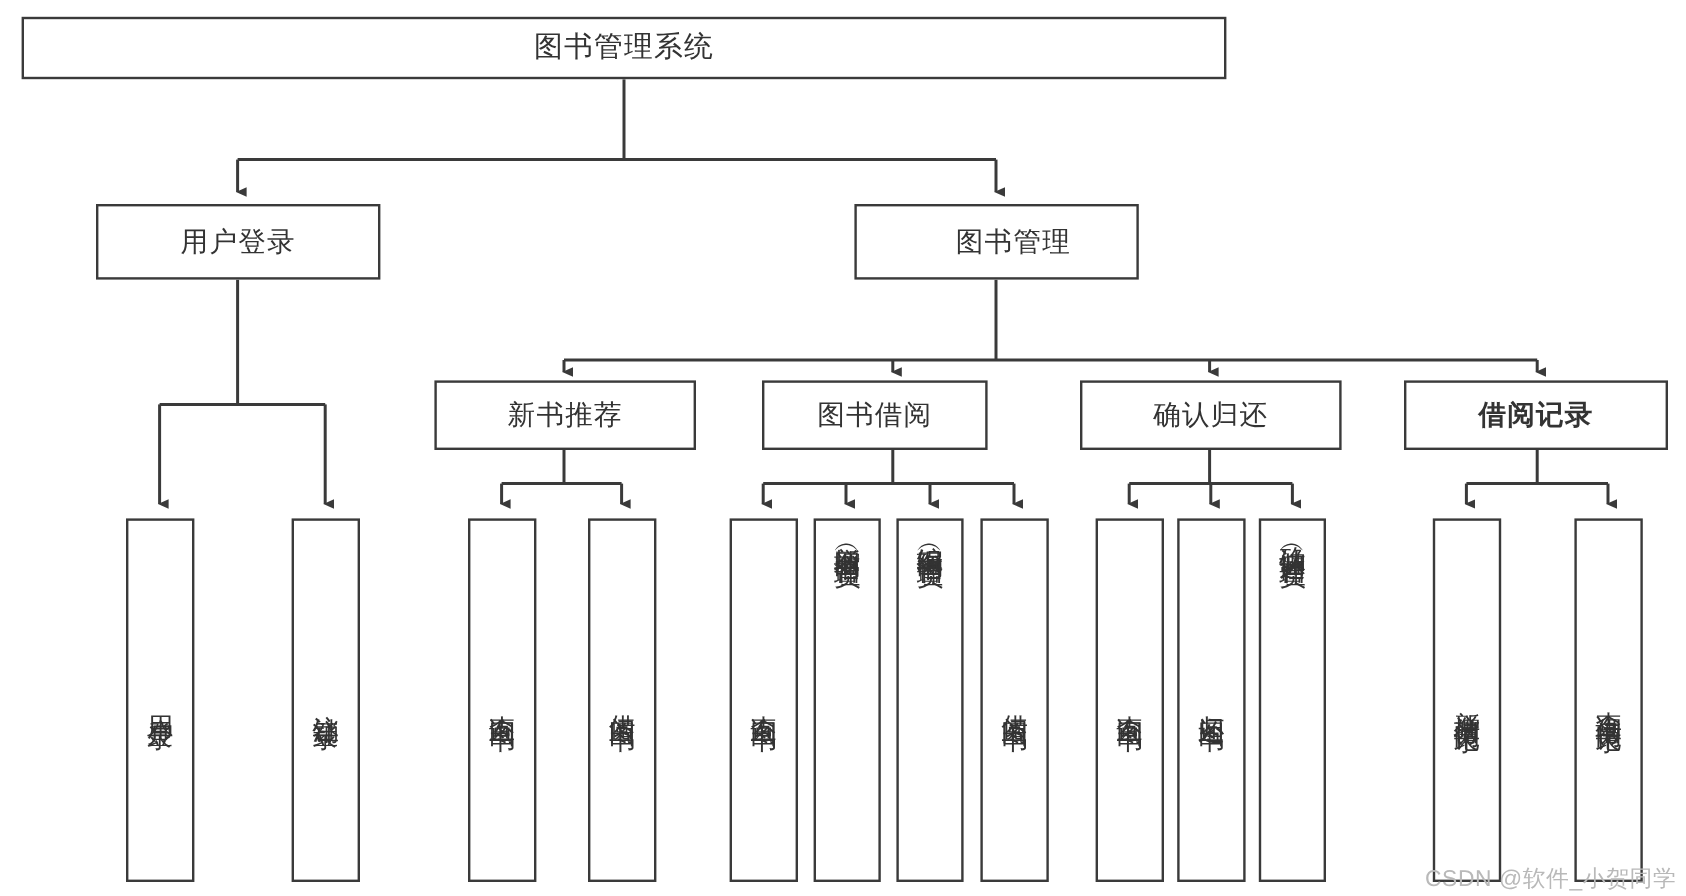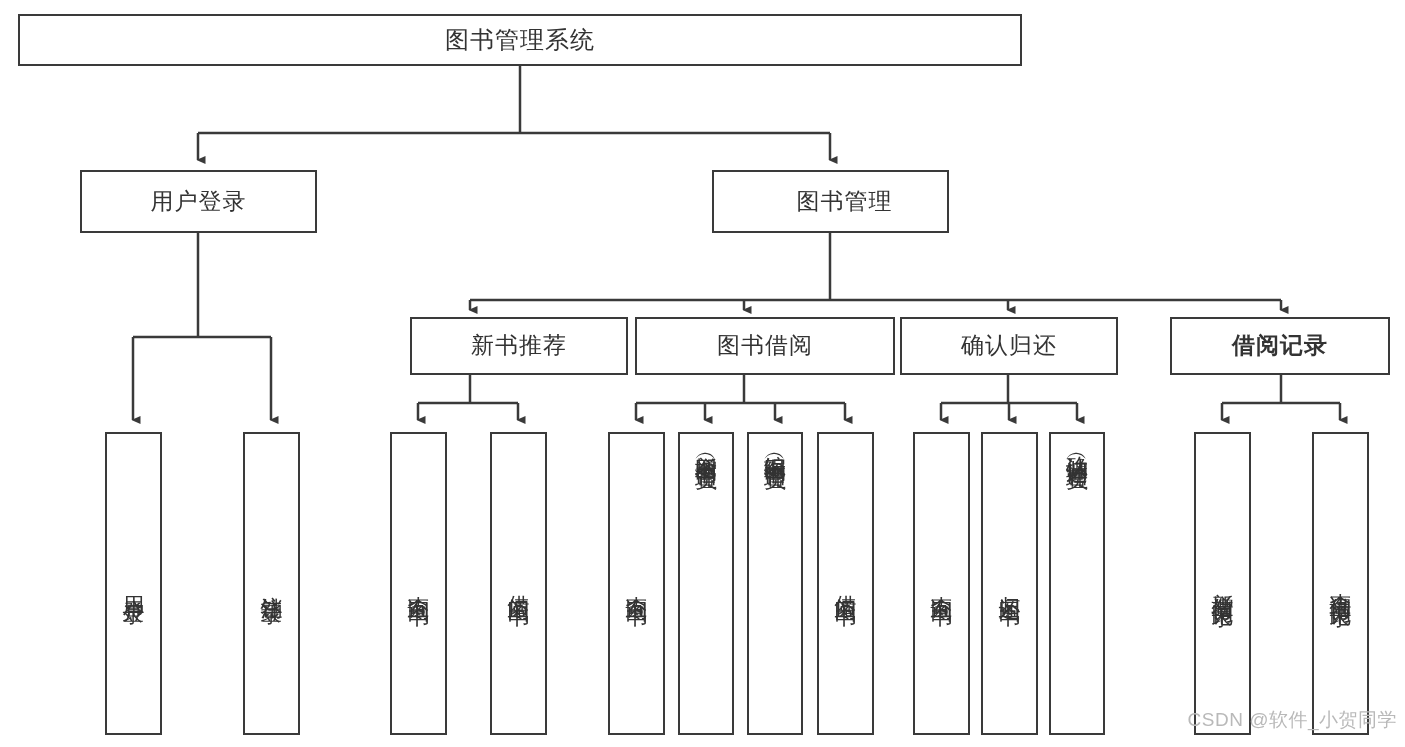--- a/index.html
+++ b/index.html
@@ -54,21 +54,21 @@
     position: absolute;
     left: 0;
     top: 0;
     width: 1405px;
     height: 747px;
     pointer-events: none;
   }
   .watermark {
     position: absolute;
     right: 8px;
-    bottom: 14px;
+    bottom: 2px;
     font-size: 19px;
     color: #b9b9b9;
     letter-spacing: 0.5px;
     white-space: nowrap;
     text-align: right;
   }
 </style>
 </head>
 <body>
 
@@ -128,24 +128,24 @@
     <span>图书管理系统</span>
   </div>
 
   <div class="node horiz" style="left:80px; top:170px; width:237px; height:63px;">
     <span>用户登录</span>
   </div>
   <div class="node horiz" style="left:712px; top:170px; width:237px; height:63px;padding-left:28px;">
     <span>图书管理</span>
   </div>
 
-  <div class="node horiz" style="left:362px; top:317px; width:218px; height:58px;margin-left:48px;">
+  <div class="node horiz" style="left:362px; top:317px; width:218px; height:58px;">
     <span>新书推荐</span>
   </div>
-  <div class="node horiz" style="left:635px; top:317px; width:260px; height:58px;font-family:Liberation Serif, serif;">
+  <div class="node horiz" style="left:635px; top:317px; width:188px; height:58px;font-family:Liberation Serif, serif;">
     <span>图书借阅</span>
   </div>
   <div class="node horiz" style="left:900px; top:317px; width:218px; height:58px;">
     <span>确认归还</span>
   </div>
   <div class="node horiz" style="left:1170px; top:317px; width:220px; height:58px;font-weight:bold;">
     <span>借阅记录</span>
   </div>
 
   <div class="node leaf" style="left:105px; top:432px; width:57px; height:303px;">

